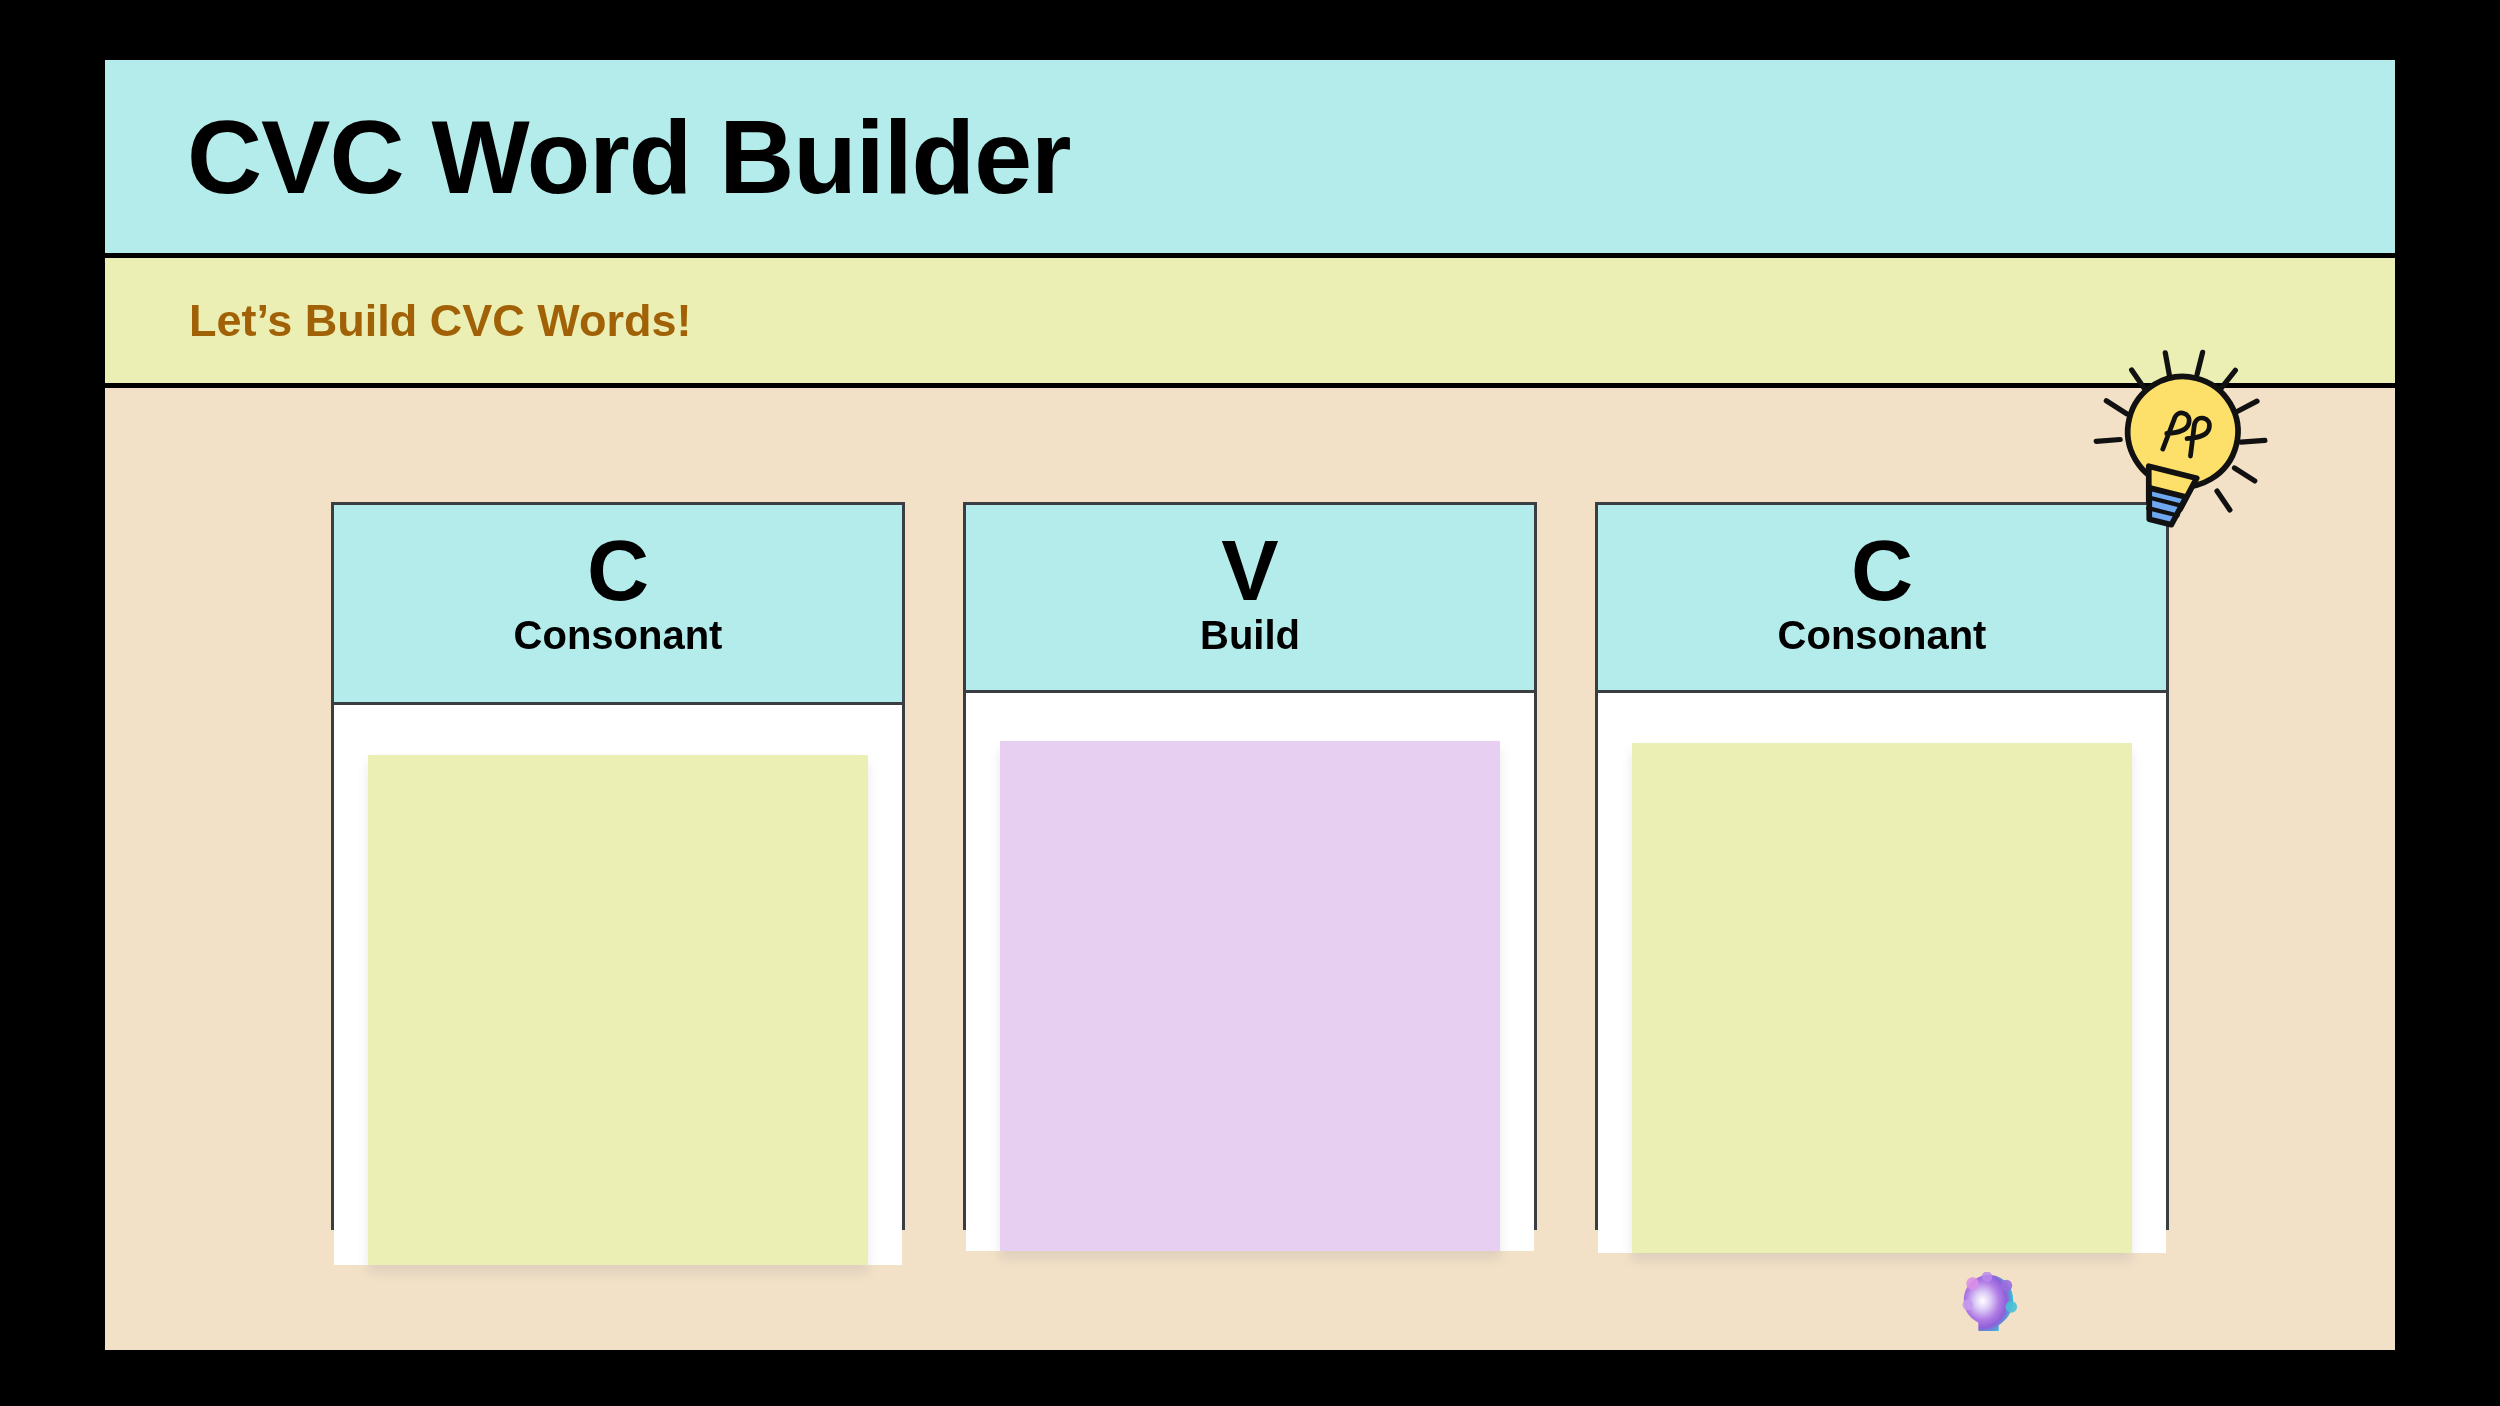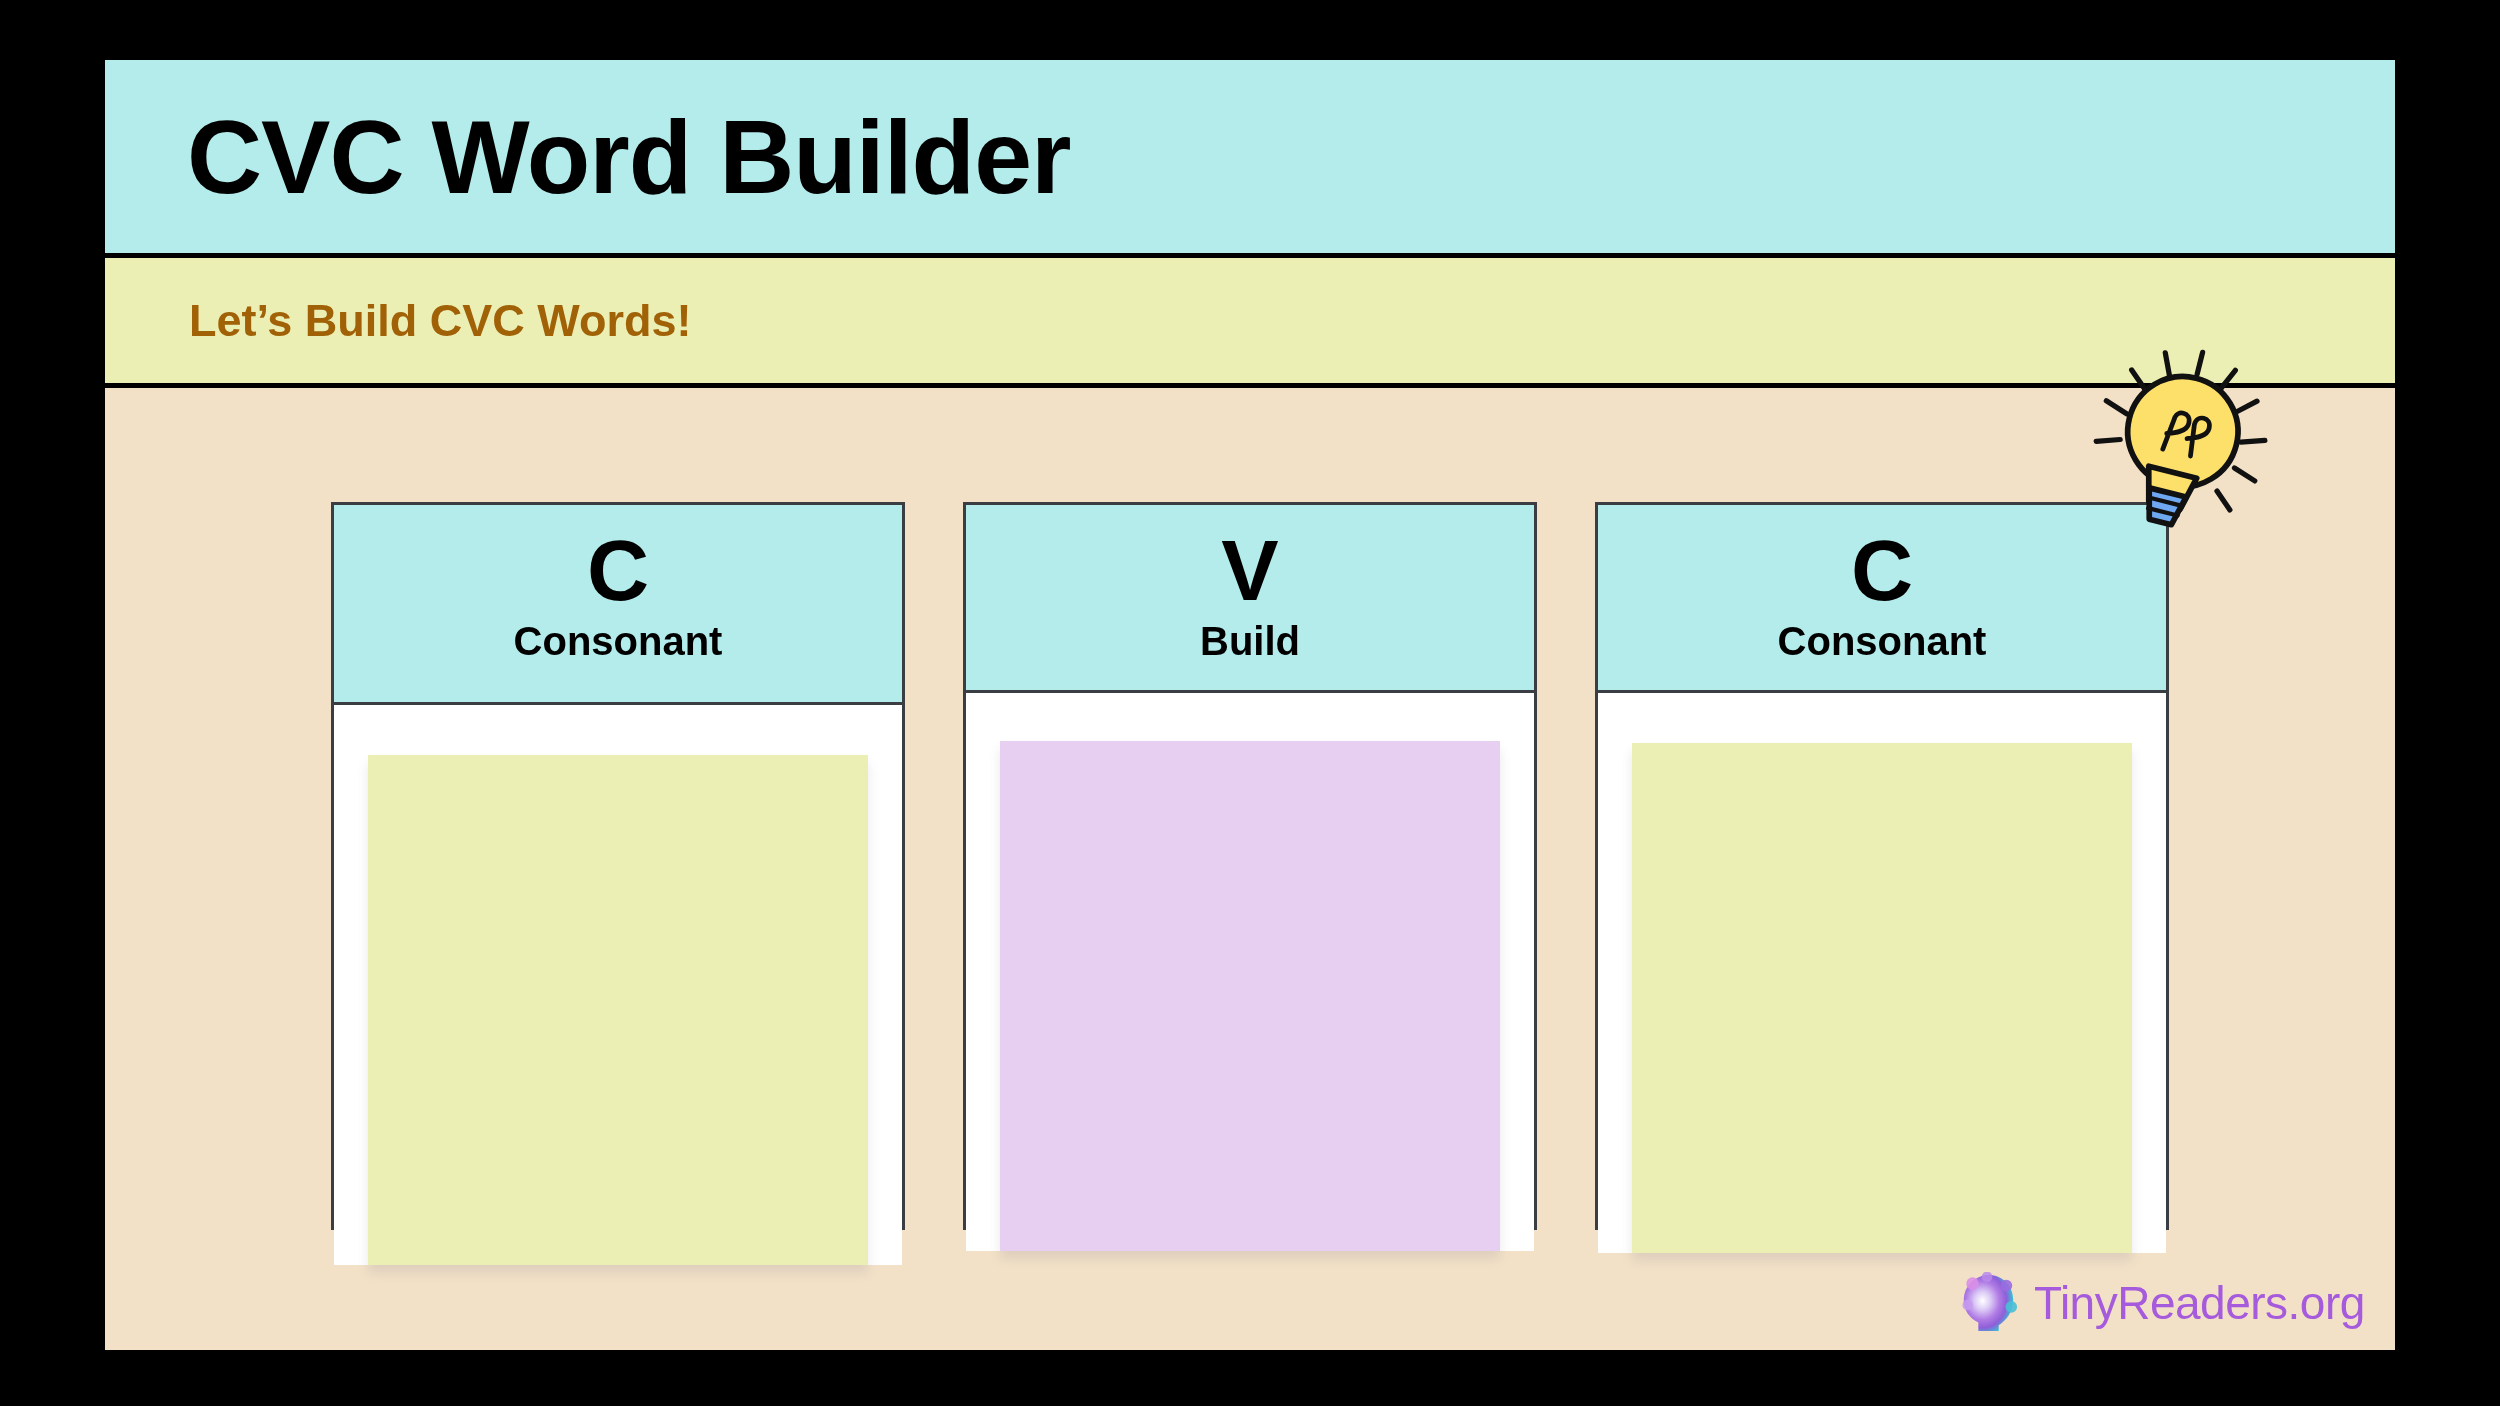--- a/index.html
+++ b/index.html
@@ -129,21 +129,21 @@
     font-size: 86px;
     font-weight: bold;
     color: #000000;
     line-height: 1.02;
   }
   .card-label {
     font-size: 40px;
     font-weight: bold;
     color: #000000;
     line-height: 1;
-    margin-top: 6px;
+    margin-top: 0;
   }
 
   .card-body {
     flex: 1 1 auto;
     width: 100%;
     background: #FFFFFF;
     display: flex;
     align-items: flex-start;
     justify-content: center;
     padding-top: 50px;
@@ -301,16 +301,15 @@
                  L42 61 L21 61 L21 52
                  C12 48 6 40 6 29
                  C6 14 18 3 32 3 Z" fill="url(#headGrad)"></path>
         <circle cx="15" cy="12" r="6.5" fill="#D98FE8" opacity="0.9"></circle>
         <circle cx="50" cy="14" r="6" fill="#9A6BE0" opacity="0.9"></circle>
         <circle cx="55" cy="36" r="6" fill="#49BFD6" opacity="0.9"></circle>
         <circle cx="10" cy="34" r="5.5" fill="#C59BEE" opacity="0.85"></circle>
         <circle cx="30" cy="5" r="5.5" fill="#B98BEA" opacity="0.85"></circle>
       </svg>
     </div>
-    <div class="logo-text">TinyReaders.org</div>
   </div>
 
 </div>
 
 </body></html>

